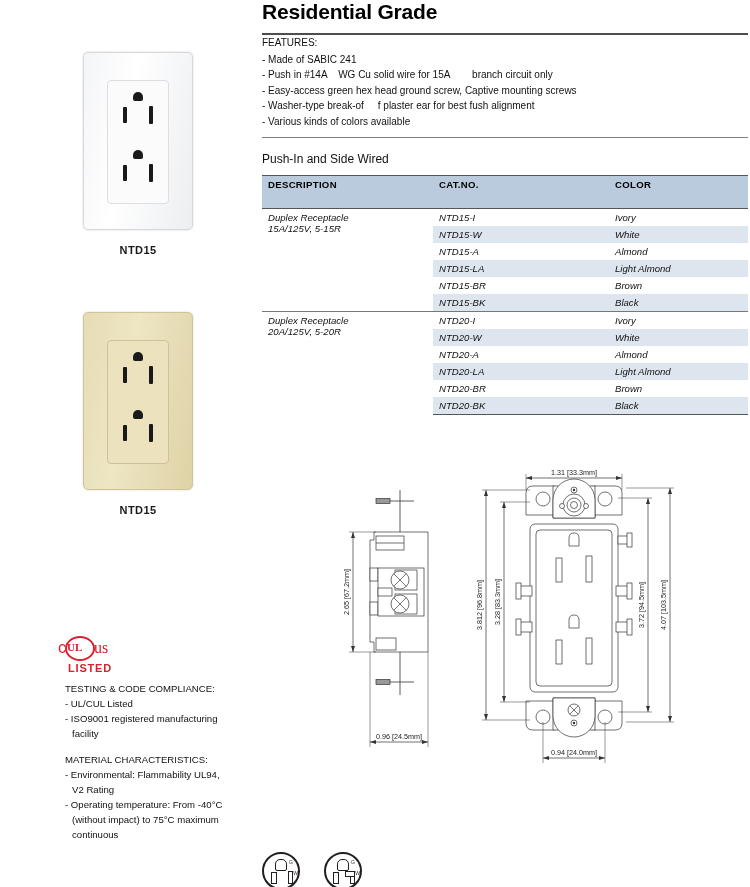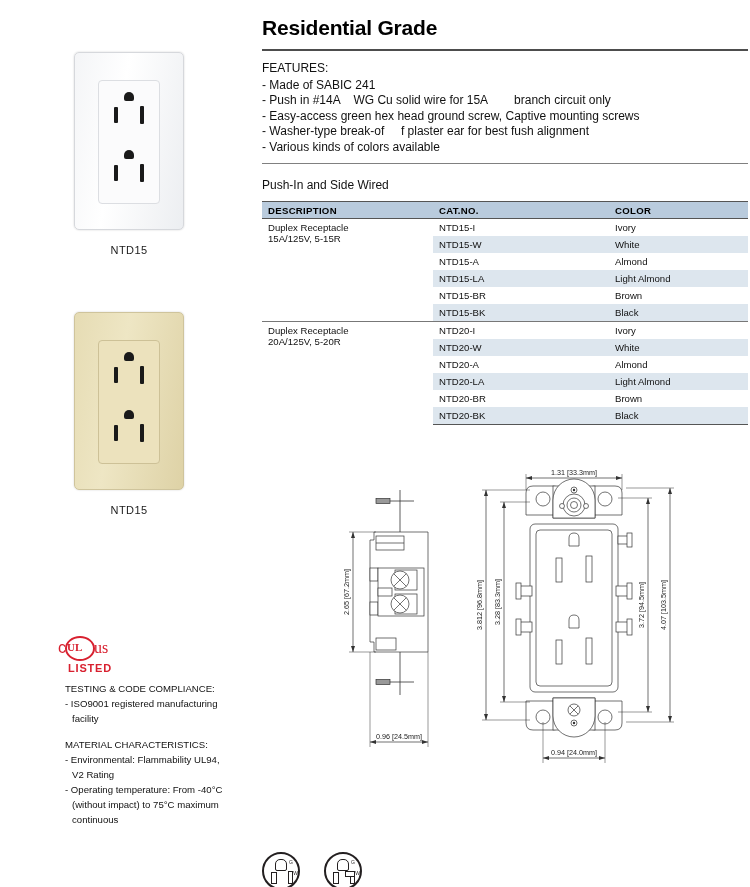--- a/index.html
+++ b/index.html
@@ -6,21 +6,21 @@
   body{
     width:750px;height:887px;background:#ffffff;
     font-family:"Liberation Sans", sans-serif;
     color:#000;position:relative;overflow:hidden;
   }
   .page{position:relative;width:750px;height:887px;}
 
   
   .left-col{position:absolute;left:0;top:0;width:258px;height:887px;}
 
-  .product{position:absolute;left:0;width:258px;text-align:center;}
+  .product{position:absolute;left:9px;width:258px;text-align:center;font-weight:bold;}
   .prod1{top:52px;}
   .prod2{top:312px;}
 
   .plate{
     width:110px;height:178px;margin:0 auto;border-radius:5px;
     position:relative;box-sizing:border-box;
   }
   .plate.white{
     background:linear-gradient(100deg,#f4f5f7 0%,#ffffff 40%,#eceef1 100%);
     border:1px solid #d6d8dc;
@@ -100,41 +100,41 @@
   .pg-letter{position:absolute;font-size:5px;color:#231f20;line-height:1;}
   .pg-g{right:5px;top:6px;}
   .pg-w{right:0px;top:17px;}
   .plug-label{font-size:8px;margin-top:3px;color:#111;letter-spacing:.2px;}
 
   
   .right-col{position:absolute;left:262px;top:0;width:488px;}
 
   .title{
     font-size:21px;font-weight:bold;letter-spacing:-.2px;margin:0;
-    padding-top:16px;color:#000;
+    padding-top:0;color:#000;
   }
   .rule{height:2px;background:#4d4d4d;margin-top:9px;width:486px;}
   .rule.thin{height:1px;background:#808080;}
 
-  .features{margin-top:10px;font-size:12px;line-height:15.5px;color:#111;}
+  .features{margin-top:0;font-size:10px;line-height:15.5px;color:#111;}
   .features .fhead{margin-bottom:1px;}
   .features .fline{white-space:pre;}
 
   .subhead{font-size:12px;margin-top:14px;color:#111;}
 
   table.spec{
     border-collapse:collapse;width:486px;margin-top:9px;font-size:9.6px;
   }
   table.spec th{
     background:#b9cbdd;color:#000;font-weight:bold;font-size:9.6px;
-    text-align:left;padding:3px 0 2px 6px;letter-spacing:.3px;
+    text-align:left;padding:3px 0 18px 6px;letter-spacing:.3px;
     border-top:1.5px solid #555;border-bottom:1.5px solid #555;
   }
   table.spec td{
-    padding:2px 0 2px 6px;height:13px;vertical-align:middle;color:#111;
+    padding:2px 0 2px 6px;height:13px;vertical-align:middle;color:#111;font-style:italic;
   }
   table.spec tr.alt td{background:#dde6ee;}
   table.spec td.desc{
     border-right:0;vertical-align:top;background:#fff !important;
   }
   table.spec tr.group-start td.desc{padding-top:3px;}
   table.spec tr.sep td{border-top:1px solid #777;}
   table.spec tr.last td{border-bottom:1.5px solid #555;}
   .col-desc{width:165px;}
   .col-cat{width:170px;}
@@ -192,20 +192,21 @@
         <span class="ul-mark">
           <span>UL</span>
         </span>
         <span class="ul-us">us</span>
       </div>
       <div class="ul-listed">LISTED</div>
     </div>
 
     <div class="left-text">
       <p class="lt-head">TESTING &amp; CODE COMPLIANCE:</p>
+      <p class="lt-line">- UL/CUL Listed</p>
       <p class="lt-line">- ISO9001 registered manufacturing</p>
       <p class="lt-line lt-indent">facility</p>
       <div class="lt-gap"></div>
       <p class="lt-head">MATERIAL CHARACTERISTICS:</p>
       <p class="lt-line">- Environmental: Flammability UL94,</p>
       <p class="lt-line lt-indent">V2 Rating</p>
       <p class="lt-line">- Operating temperature: From -40°C</p>
       <p class="lt-line lt-indent">(without impact) to 75°C maximum</p>
       <p class="lt-line lt-indent">continuous</p>
     </div>

